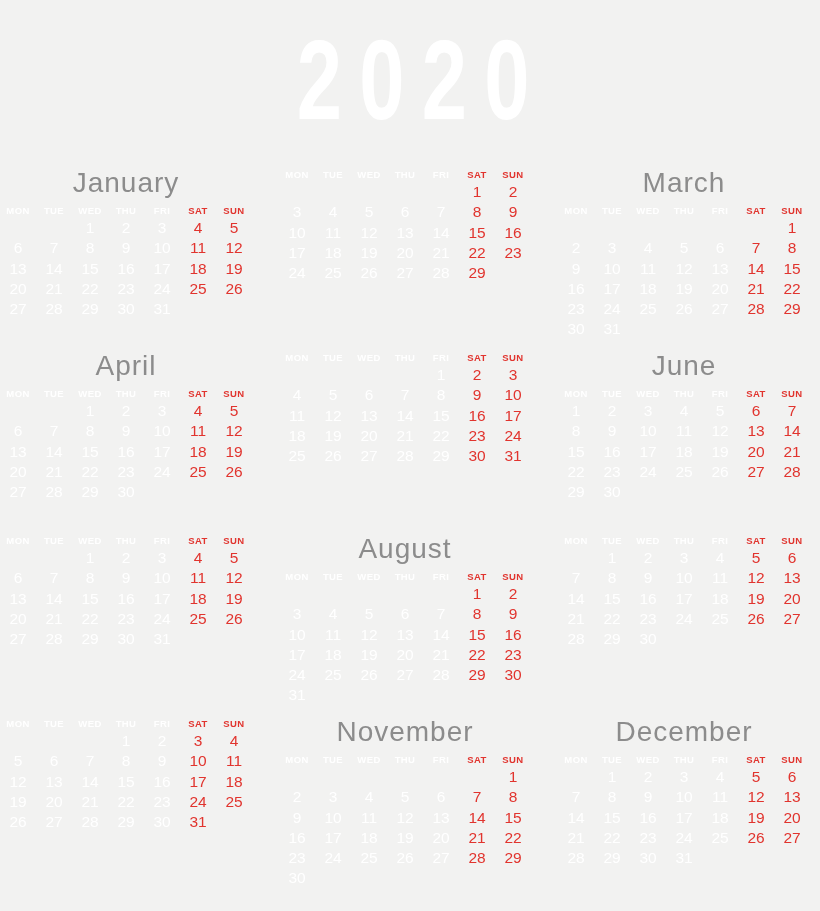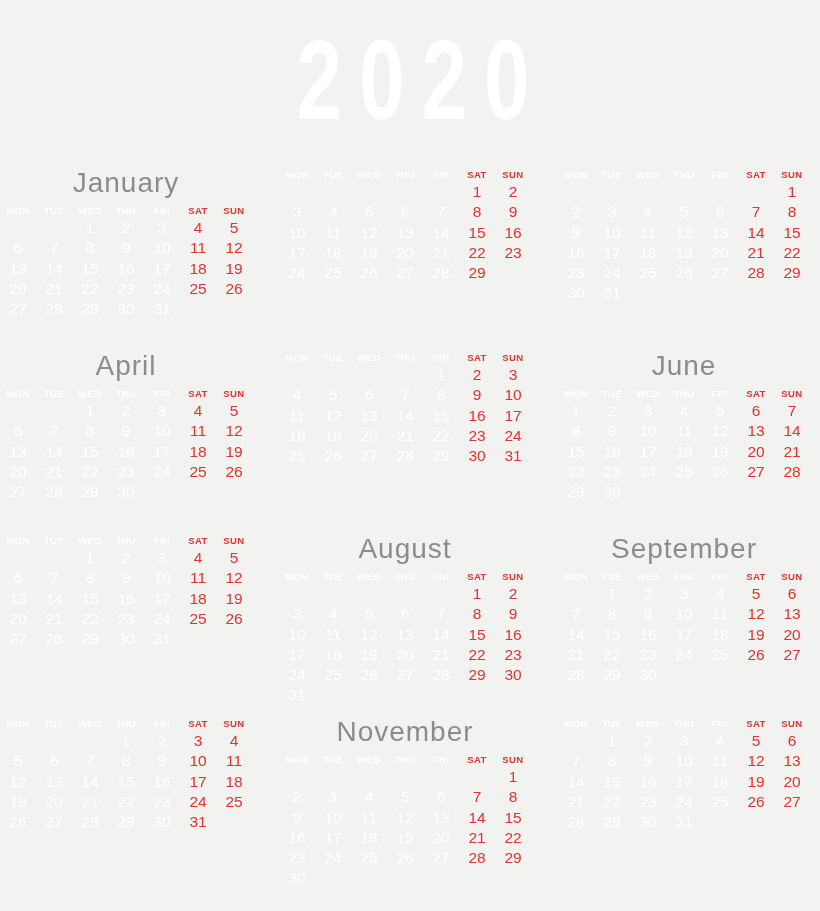--- a/index.html
+++ b/index.html
@@ -176,20 +176,21 @@
         <span class="day-cell">25</span>
         <span class="day-cell">26</span>
         <span class="day-cell">27</span>
         <span class="day-cell">28</span>
         <span class="day-cell weekend">29</span>
         <span class="day-cell weekend"></span>
       </div>
   </section>
 
   <section class="month">
+    <h2>March</h2>
     <div class="dow">
         <span class="dow-cell">MON</span>
         <span class="dow-cell">TUE</span>
         <span class="dow-cell">WED</span>
         <span class="dow-cell">THU</span>
         <span class="dow-cell">FRI</span>
         <span class="dow-cell weekend">SAT</span>
         <span class="dow-cell weekend">SUN</span>
       </div>
     <div class="days">
@@ -487,21 +488,20 @@
         <span class="day-cell"></span>
         <span class="day-cell"></span>
         <span class="day-cell"></span>
         <span class="day-cell"></span>
         <span class="day-cell weekend"></span>
         <span class="day-cell weekend"></span>
       </div>
   </section>
 
   <section class="month">
-    <h2>September</h2>
     <div class="dow">
         <span class="dow-cell">MON</span>
         <span class="dow-cell">TUE</span>
         <span class="dow-cell">WED</span>
         <span class="dow-cell">THU</span>
         <span class="dow-cell">FRI</span>
         <span class="dow-cell weekend">SAT</span>
         <span class="dow-cell weekend">SUN</span>
       </div>
     <div class="days">
@@ -643,20 +643,21 @@
         <span class="day-cell"></span>
         <span class="day-cell"></span>
         <span class="day-cell"></span>
         <span class="day-cell"></span>
         <span class="day-cell weekend"></span>
         <span class="day-cell weekend"></span>
       </div>
   </section>
 
   <section class="month">
+    <h2>December</h2>
     <div class="dow">
         <span class="dow-cell">MON</span>
         <span class="dow-cell">TUE</span>
         <span class="dow-cell">WED</span>
         <span class="dow-cell">THU</span>
         <span class="dow-cell">FRI</span>
         <span class="dow-cell weekend">SAT</span>
         <span class="dow-cell weekend">SUN</span>
       </div>
     <div class="days">

